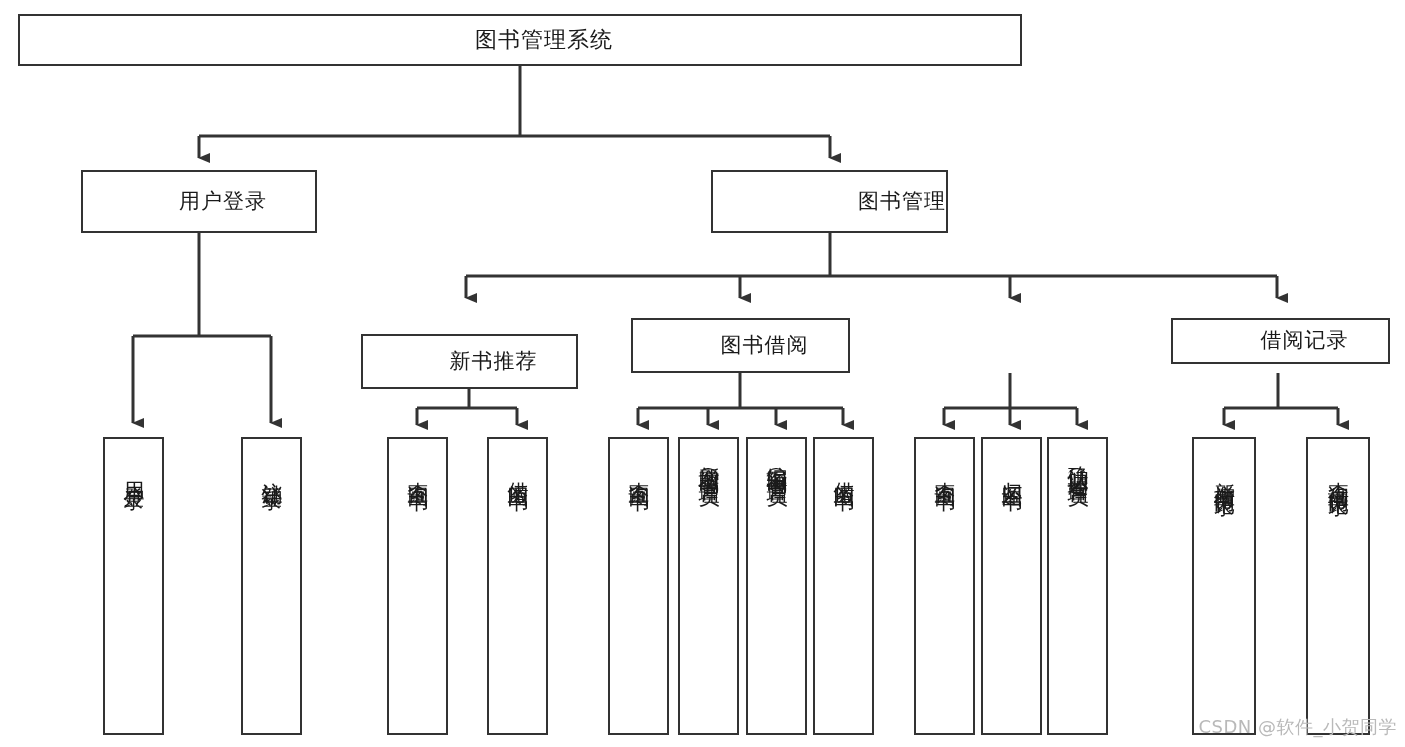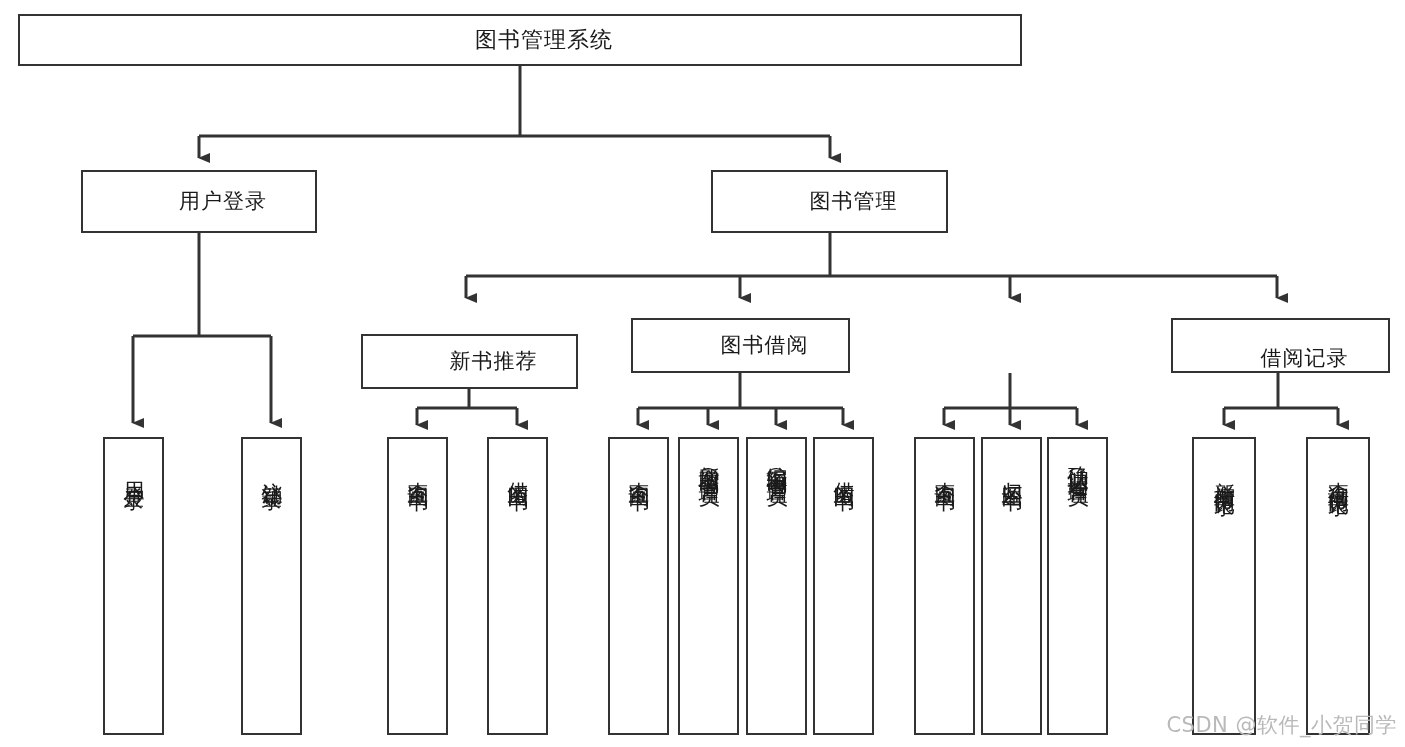--- a/index.html
+++ b/index.html
@@ -61,21 +61,21 @@
     left: 0;
     top: 0;
     width: 1405px;
     height: 747px;
     pointer-events: none;
   }
   .watermark {
     position: absolute;
     right: 8px;
     bottom: 8px;
-    font-size: 21px;
+    font-size: 18px;
     color: #b9b9b9;
     letter-spacing: 0.5px;
     white-space: nowrap;
   }
 </style>
 </head>
 <body>
 
 <div id="canvas">
 
@@ -131,31 +131,31 @@
     </g>
   </svg>
 
   <div class="node horiz root" style="left:18px; top:14px; width:1004px; height:52px;">
     <span>图书管理系统</span>
   </div>
 
   <div class="node horiz" style="left:81px; top:170px; width:236px; height:63px;">
     <span>用户登录</span>
   </div>
-  <div class="node horiz" style="left:711px; top:170px; width:237px; height:63px;">
+  <div class="node horiz" style="left:711px; top:170px; width:237px; height:63px;justify-content:flex-end;">
     <span>图书管理</span>
   </div>
 
   <div class="node horiz" style="left:361px; top:334px; width:217px; height:55px;">
     <span>新书推荐</span>
   </div>
   <div class="node horiz" style="left:631px; top:318px; width:219px; height:55px;">
     <span>图书借阅</span>
   </div>
-  <div class="node horiz" style="left:1171px; top:318px; width:219px; height:55px;align-items:flex-end;">
+  <div class="node horiz" style="left:1171px; top:318px; width:219px; height:46px;">
     <span>借阅记录</span>
   </div>
 
   <div class="leaf" style="left:103px; top:437px; width:61px; height:298px;">
     <span class="vtext">用户登录</span>
   </div>
   <div class="leaf" style="left:241px; top:437px; width:61px; height:298px;">
     <span class="vtext">注销登录</span>
   </div>
 

